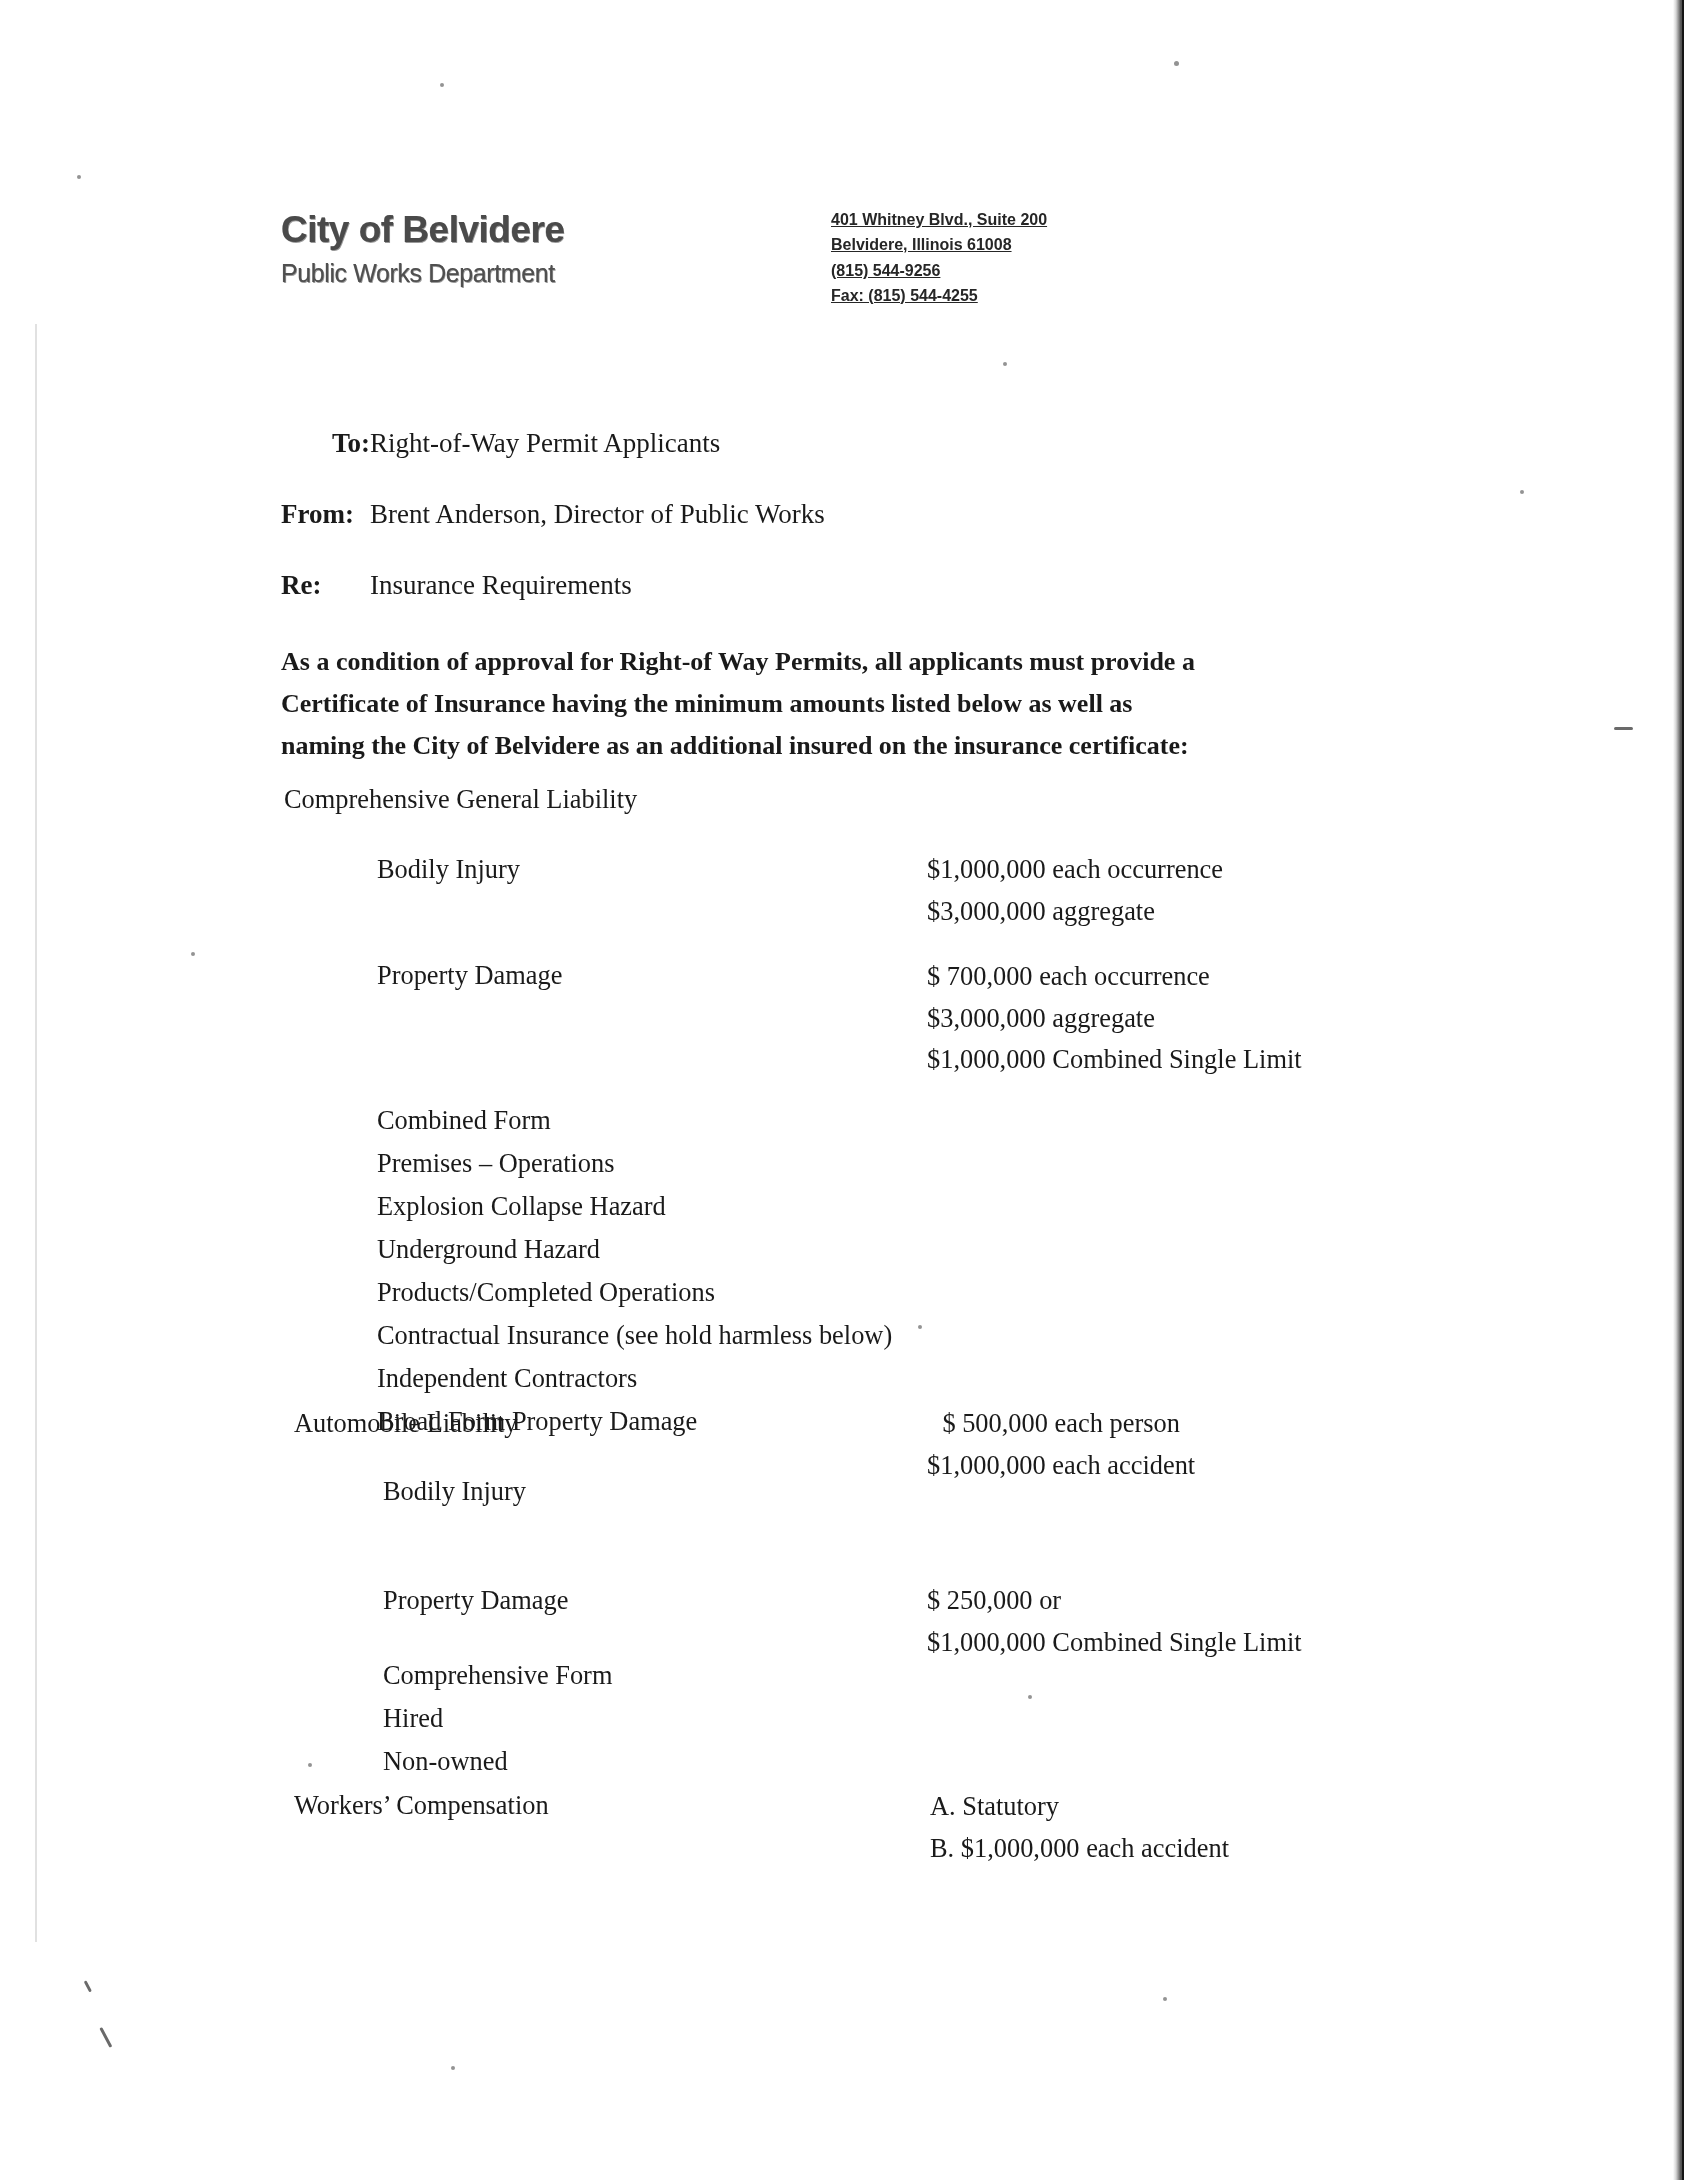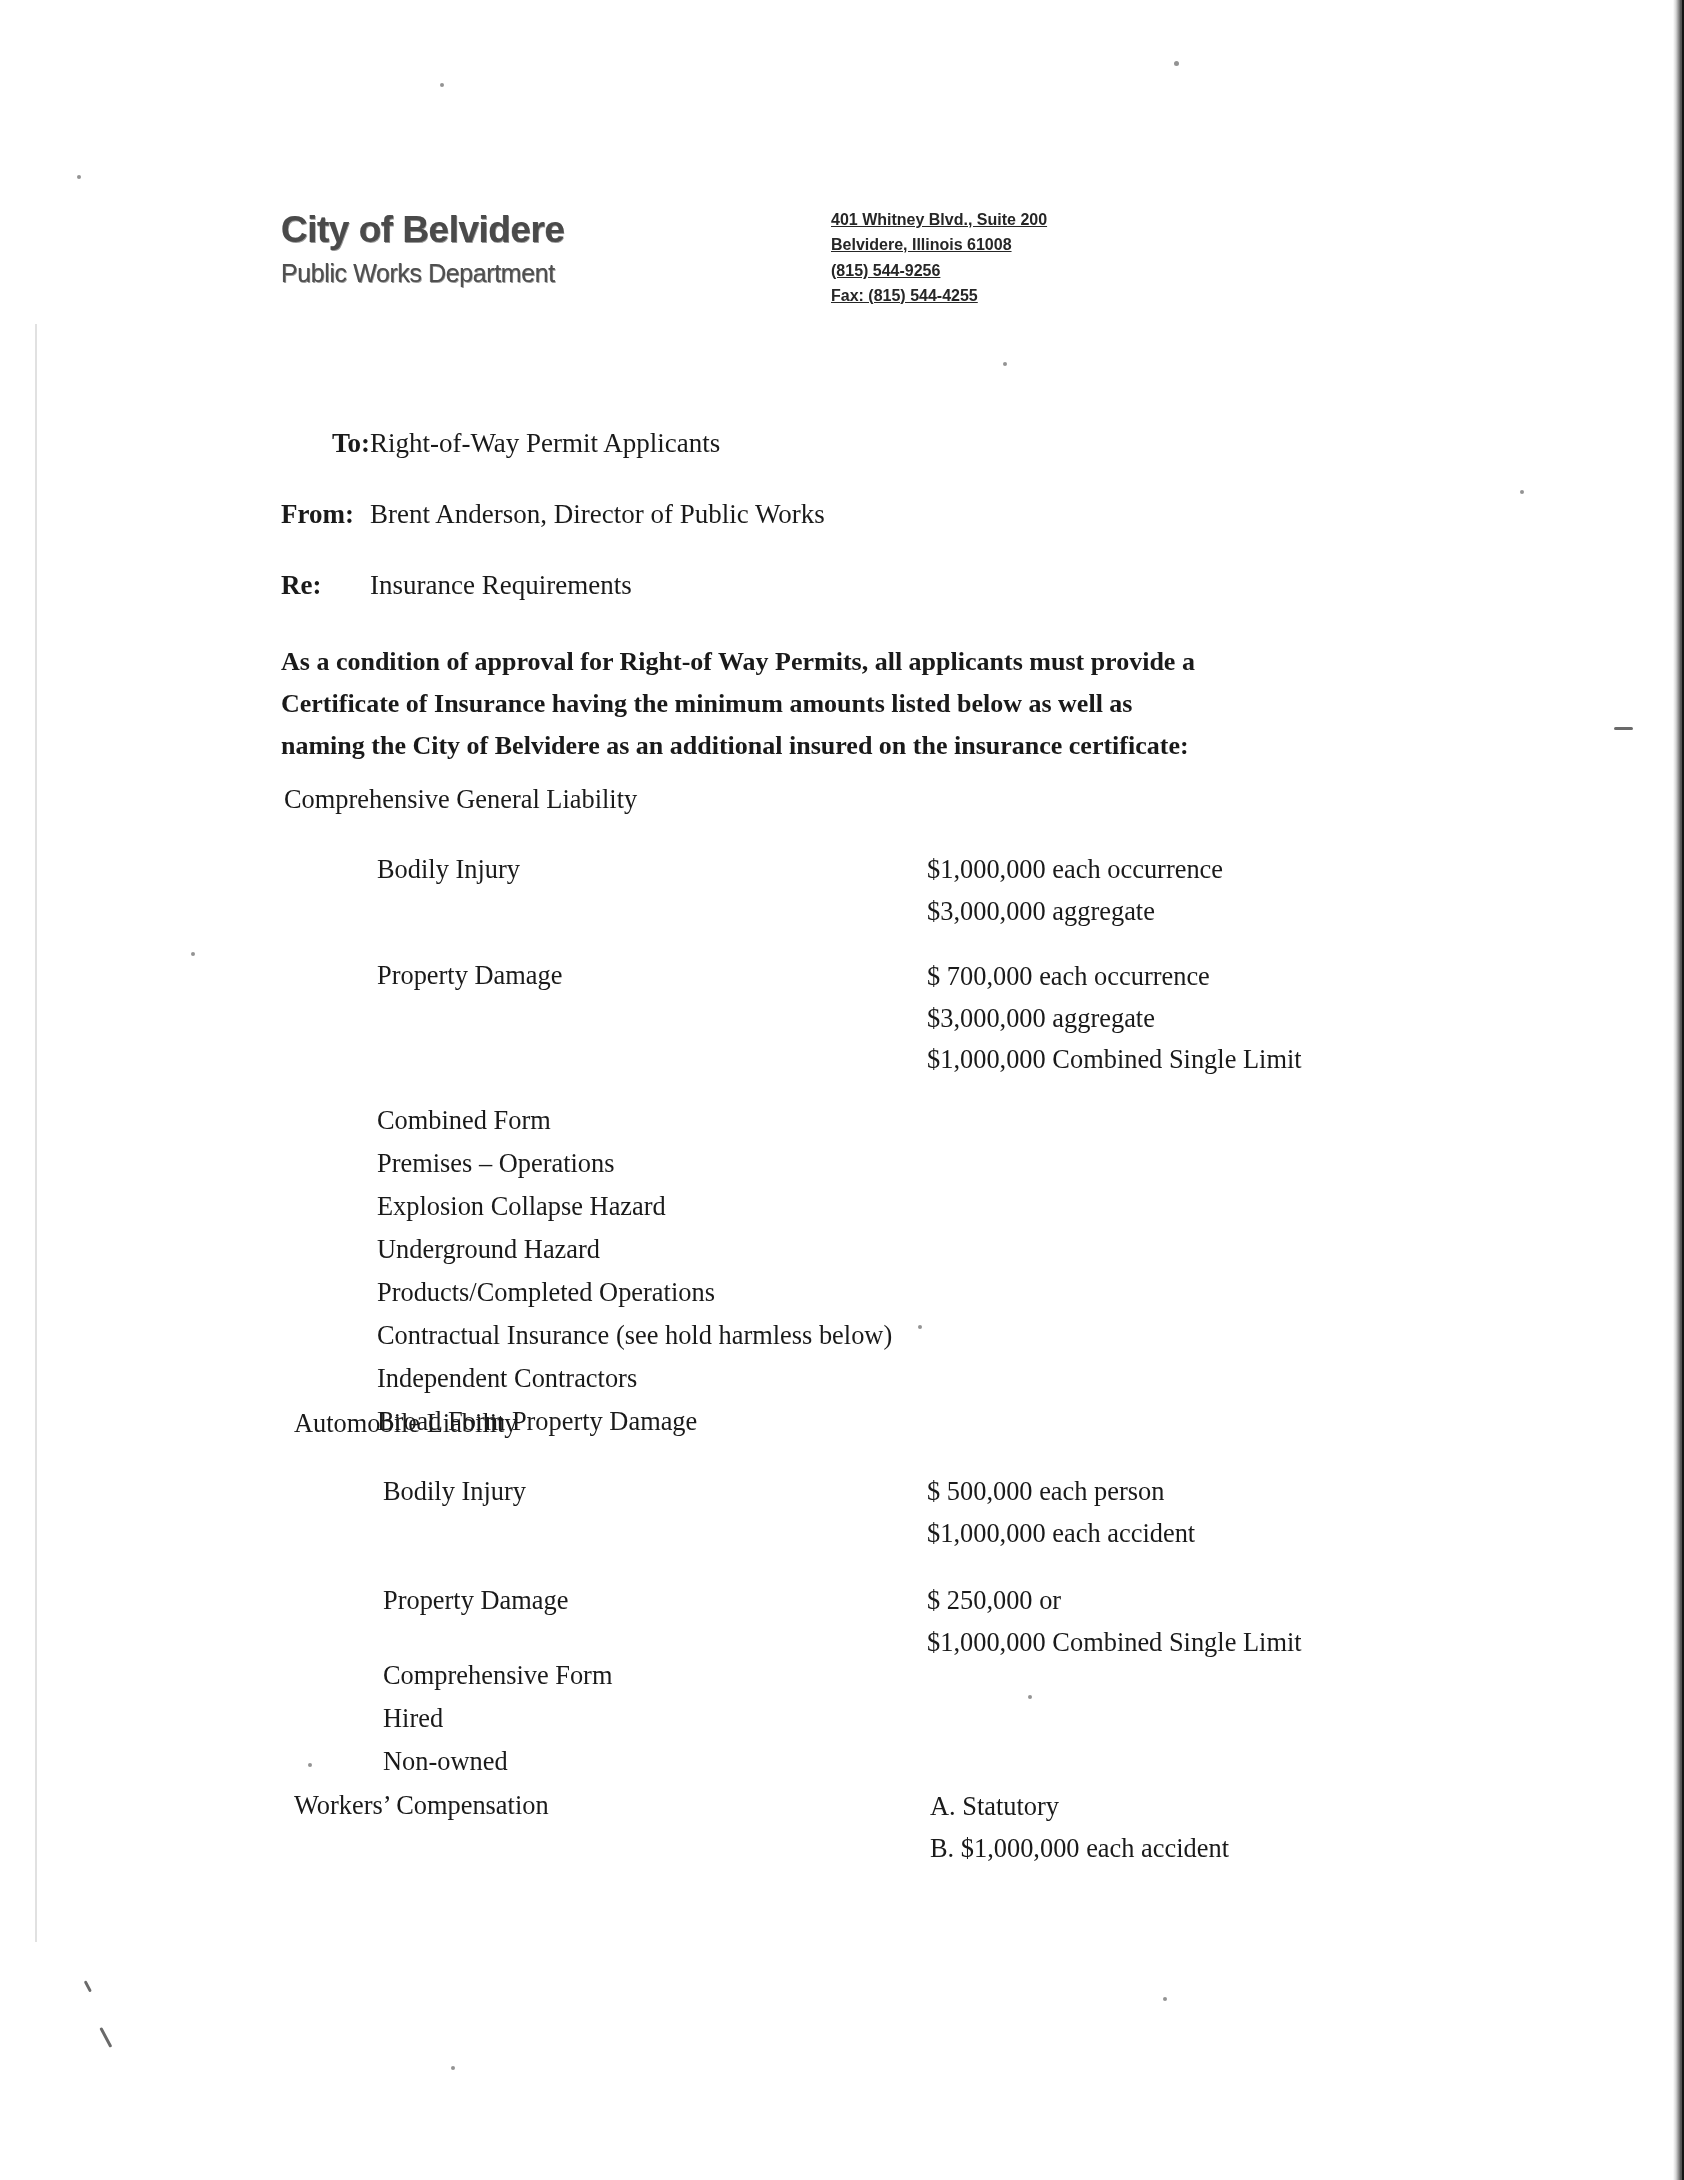--- a/index.html
+++ b/index.html
@@ -240,21 +240,21 @@
     <div>Underground Hazard</div>
     <div>Products/Completed Operations</div>
     <div>Contractual Insurance (see hold harmless below)</div>
     <div>Independent Contractors</div>
     <div>Broad Form Property Damage</div>
   </div>
 
   <div class="sect-title" style="left:294px;top:1408px;">Automobile Liability</div>
 
   <div class="item-label" style="left:383px;top:1476px;">Bodily Injury</div>
-  <div class="amount-block" style="top:1471px;">
+  <div class="amount-block" style="top:1403px;text-align:center;">
     <div>$   500,000 each person</div>
     <div>$1,000,000 each accident</div>
   </div>
 
   <div class="item-label" style="left:383px;top:1585px;">Property Damage</div>
   <div class="amount-block" style="top:1580px;">
     <div>$  250,000 or</div>
     <div>$1,000,000 Combined Single Limit</div>
   </div>
 

